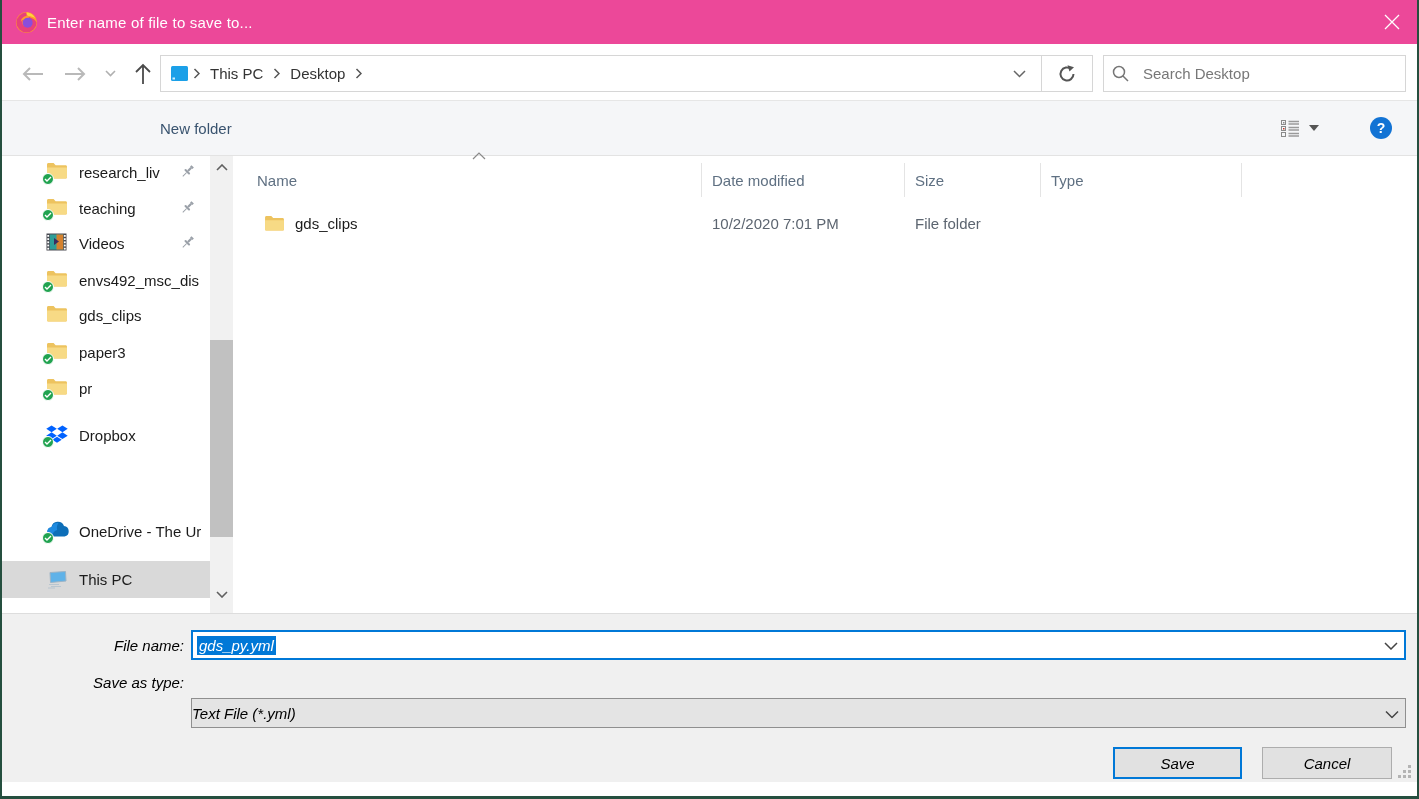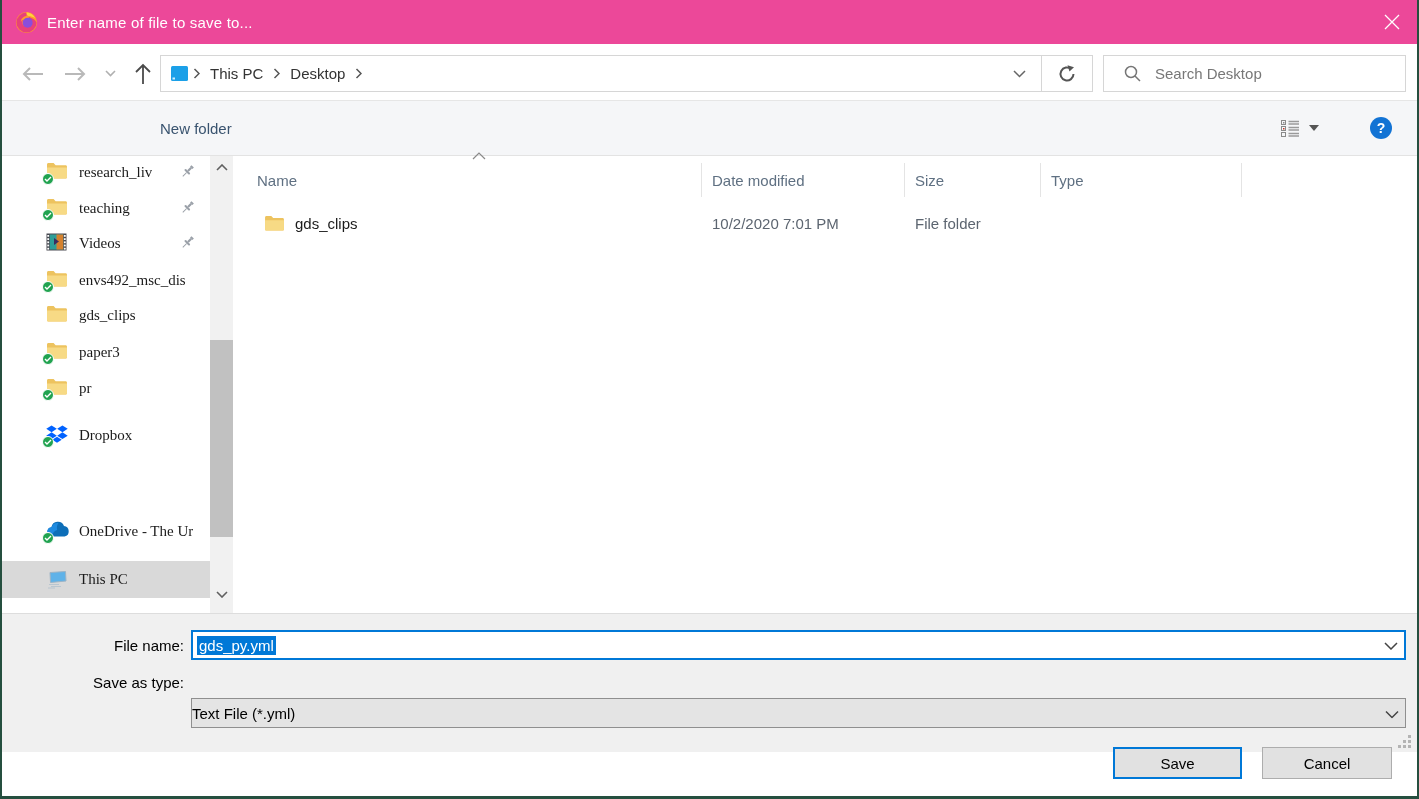--- a/index.html
+++ b/index.html
@@ -25,32 +25,32 @@
   }
 
   
   .navbar { position:absolute; left:0; top:44px; right:0; height:57px; background:#fff; border-bottom:1px solid #e6e6e6; }
   .nav-ico { position:absolute; top:11px; height:37px; display:flex; align-items:center; justify-content:center; }
   .addr-group { position:absolute; left:158px; top:11px; width:882px; height:37px; border:1px solid #d6d6d6; background:#fff; display:flex; align-items:center; }
   .addr-crumbs { display:flex; align-items:center; flex:1; padding-left:9px; gap:4px; }
   .crumb { font-size:15px; color:#333; padding:0 6px; }
   .addr-dd { width:44px; height:100%; display:flex; align-items:center; justify-content:center; }
   .refresh-btn { position:absolute; left:1039px; top:11px; width:52px; height:37px; border:1px solid #d6d6d6; border-left:none; display:flex; align-items:center; justify-content:center; }
-  .search-box { position:absolute; left:1101px; top:11px; width:303px; height:37px; border:1px solid #d6d6d6; background:#fff; display:flex; align-items:center; padding-left:20px; gap:14px; }
+  .search-box { position:absolute; left:1101px; top:11px; width:303px; height:37px; border:1px solid #d6d6d6; background:#fff; display:flex; align-items:center; padding-left:8px; gap:14px; }
   .search-box .ph { font-size:15px; color:#777; }
 
   
   .toolbar { position:absolute; left:0; top:101px; right:0; height:55px; background:#f5f6f8; border-bottom:1px solid #e3e3e3; }
   .tb-item { position:absolute; top:0; height:54px; display:flex; align-items:center; font-size:15px; color:#39536f; gap:7px; padding:0 10px; }
   .tb-right { position:absolute; top:0; right:0; height:54px; display:flex; align-items:center; gap:10px; padding-right:24px; }
 
   
   .content { position:absolute; left:0; top:156px; right:0; height:457px; background:#fff; }
 
-  .sidebar { position:absolute; left:0; top:0; width:240px; height:457px; overflow:hidden;font-family:Liberation Serif, serif; }
+  .sidebar { position:absolute; left:0; top:0; width:240px; height:457px; overflow:hidden; }
   .side-item { position:absolute; left:0; width:208px; height:36px; display:flex; align-items:center; padding-left:44px; }
   .side-item .si-icon { width:22px; height:20px; position:relative; flex:none; }
   .side-item .si-label { font-size:15px; color:#1b1b1b; margin-left:11px; white-space:nowrap; overflow:hidden; }
   .side-item .pin { position:absolute; right:14px; top:9px; }
   .side-item.selected { background:#d9d9d9; }
   .badge { position:absolute; left:-4px; bottom:-3px; width:12px; height:12px; border-radius:50%; background:#21a350; border:1px solid #fff; display:flex; align-items:center; justify-content:center; }
 
   .side-scroll { position:absolute; left:208px; top:0; width:23px; height:457px; background:#f1f1f1; }
   .side-scroll .sc-up { position:absolute; top:0; left:0; width:23px; height:22px; display:flex; align-items:center; justify-content:center; }
   .side-scroll .sc-dn { position:absolute; bottom:8px; left:0; width:23px; height:22px; display:flex; align-items:center; justify-content:center; }
@@ -64,21 +64,21 @@
   .fl-h-cell.c-date { width:203px; padding-left:10px; }
   .fl-h-cell.c-type { width:201px; padding-left:10px; }
   .fl-h-cell.c-size { width:136px; padding-left:10px; }
   .fl-row { position:absolute; left:0; top:50px; right:0; height:34px; display:flex; align-items:center; }
   .fl-cell { font-size:15px; }
   .fl-cell.c1 { width:460px; display:flex; align-items:center; padding-left:22px; gap:10px; color:#1b1b1b; }
   .fl-cell.c2 { width:203px; padding-left:10px; color:#5c6570; }
   .fl-cell.c3 { width:201px; padding-left:10px; color:#5c6570; }
 
   
-  .footer { position:absolute; left:0; top:613px; right:0; height:139px; background:#f0f0f0; border-top:1px solid #ddd; }
+  .footer { position:absolute; left:0; top:613px; right:0; height:169px; background:#f0f0f0; border-top:1px solid #ddd;font-style:italic; }
   .f-label { position:absolute; font-size:15px; color:#000; text-align:right; width:160px; }
   .fn-label { left:22px; top:23px; }
   .st-label { left:22px; top:60px; }
   .fn-input { position:absolute; left:189px; top:16px; width:1215px; height:30px; background:#fff; border:2px solid #0078d7; display:flex; align-items:center; padding-left:4px; }
   .fn-input .sel { background:#0078d7; color:#fff; font-size:15px; padding:1px 2px; }
   .fn-input .dd, .st-select .dd { position:absolute; right:6px; top:50%; transform:translateY(-50%); }
   .st-select { position:absolute; left:189px; top:53px; width:1215px; height:30px; background:#e4e4e4; border:1px solid #8f8f8f; display:flex; align-items:center; padding-left:0; font-size:15px; color:#000;margin-top:31px; }
   .hide-folders { position:absolute; left:20px; top:138px; height:32px; display:flex; align-items:center; gap:10px; font-size:15px; color:#1b1b1b;margin-top:36px; }
   .btn { position:absolute; top:133px; height:32px; background:#e1e1e1; font-size:15px; color:#000; display:flex; align-items:center; justify-content:center; }
   .btn-save { left:1111px; width:129px; border:2px solid #0078d7; }

